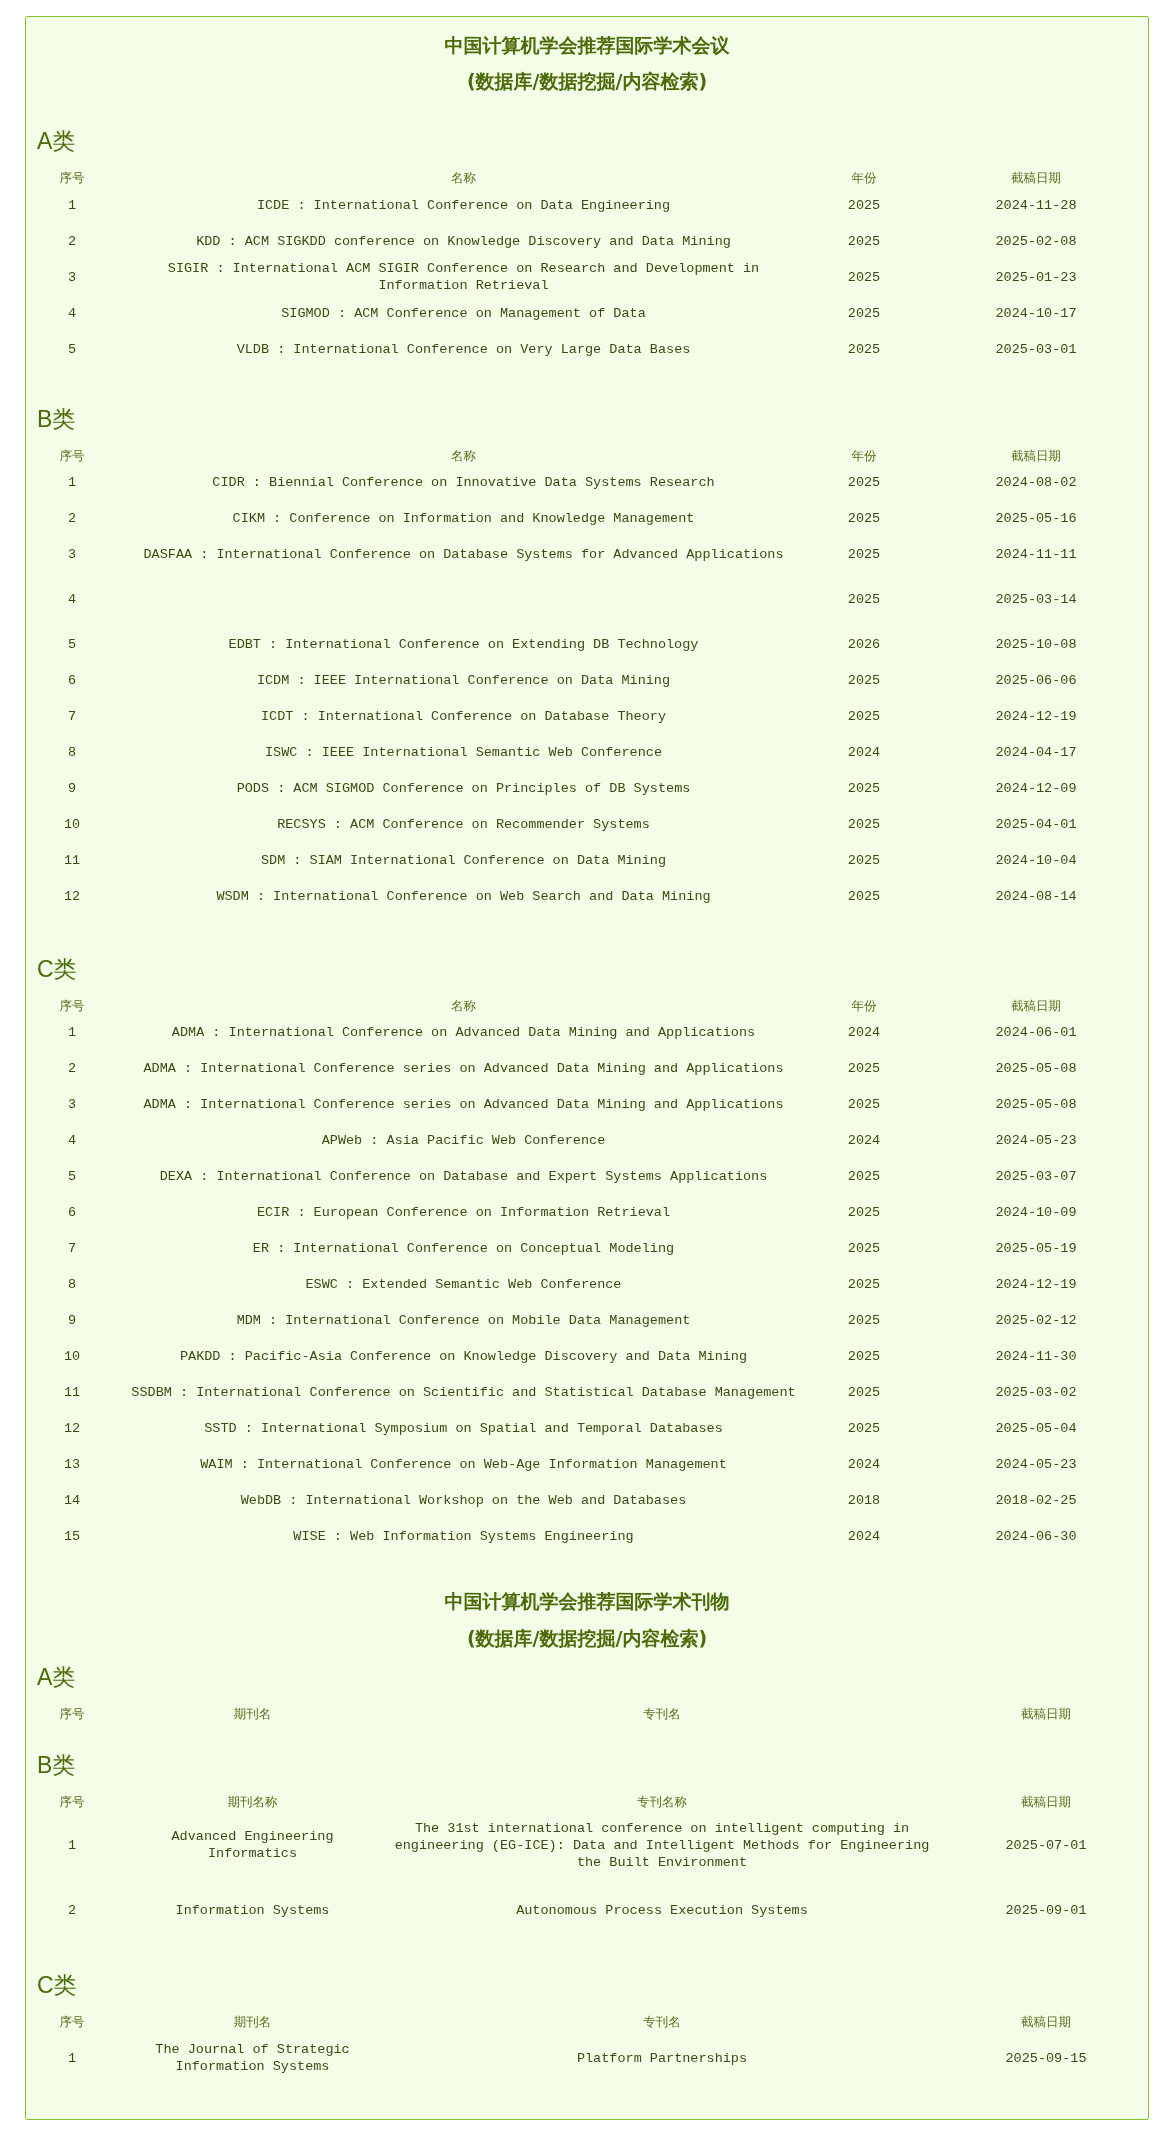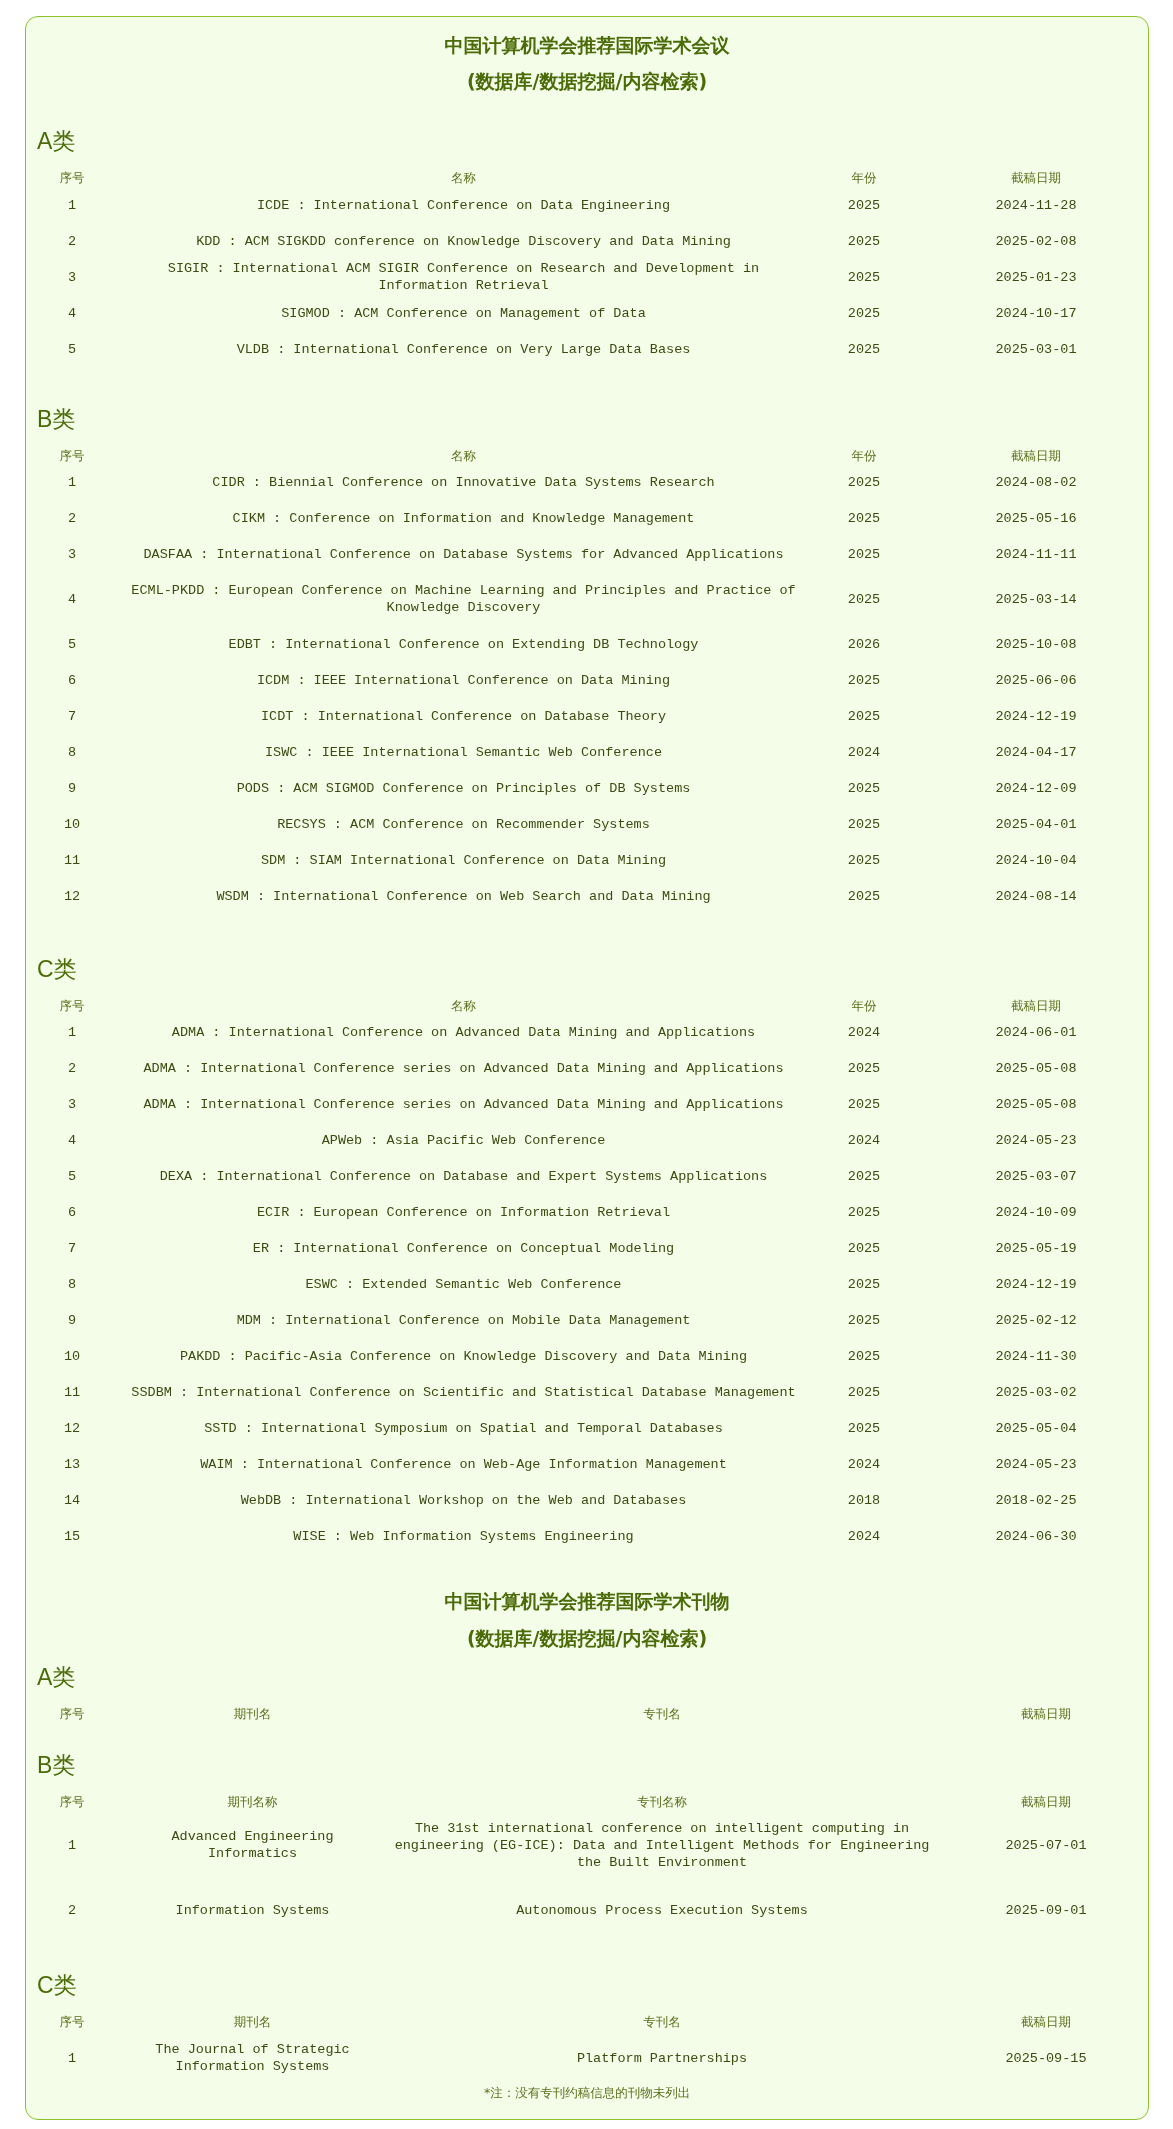--- a/index.html
+++ b/index.html
@@ -1,19 +1,19 @@
 <!DOCTYPE html>
 <html><head>
 <meta charset="utf-8">
 <style>
   html, body { margin: 0; padding: 0; background: #ffffff; }
   body { width: 1173px; height: 2129px; position: relative; font-family: "DejaVu Sans", "Liberation Sans", sans-serif; }
   .panel {
     position: absolute; left: 25px; top: 16px; width: 1124px; height: 2104px;
-    border: 1.5px solid #8cc02e; border-radius: 13px; background: #f3fde7;
+    border: 1.5px solid #8cc02e; border-radius: 2px; background: #f3fde7;
     box-sizing: border-box;
   }
   .title {
     position: absolute; left: 0; width: 100%; text-align: center;
     font-size: 19px; font-weight: bold; color: #4b6b08; line-height: 24px;
   }
   .cat {
     position: absolute; left: 11px; font-size: 23px; font-weight: normal; color: #4b6b08;
     line-height: 28px; font-family: "Liberation Sans", sans-serif;
   }
@@ -105,21 +105,20 @@
           <div class="cell c-dl">2025-05-16</div>
         </div>
         <div class="row" style="height: 36px;">
           <div class="cell c-no">3</div>
           <div class="cell c-name">DASFAA : International Conference on Database Systems for Advanced Applications</div>
           <div class="cell c-year">2025</div>
           <div class="cell c-dl">2024-11-11</div>
         </div>
         <div class="row" style="height: 54px;">
           <div class="cell c-no">4</div>
-          <div class="cell c-name">ECML-PKDD : European Conference on Machine Learning and Principles and Practice of Knowledge Discovery</div>
           <div class="cell c-year">2025</div>
           <div class="cell c-dl">2025-03-14</div>
         </div>
         <div class="row" style="height: 36px;">
           <div class="cell c-no">5</div>
           <div class="cell c-name">EDBT : International Conference on Extending DB Technology</div>
           <div class="cell c-year">2026</div>
           <div class="cell c-dl">2025-10-08</div>
         </div>
         <div class="row" style="height: 36px;">
@@ -317,14 +316,13 @@
     <div style="position:relative;top:0px">
         <div class="row" style="height: 50px;">
           <div class="cell j-no">1</div>
           <div class="cell j-si">Platform Partnerships</div>
           <div class="cell j-name">The Journal of Strategic Information Systems</div>
           <div class="cell j-dl">2025-09-15</div>
         </div>
       </div>
   </div>
 
-  <div class="note" style="top:2068px">*注：没有专刊约稿信息的刊物未列出</div>
 </div>
 
 </body></html>

